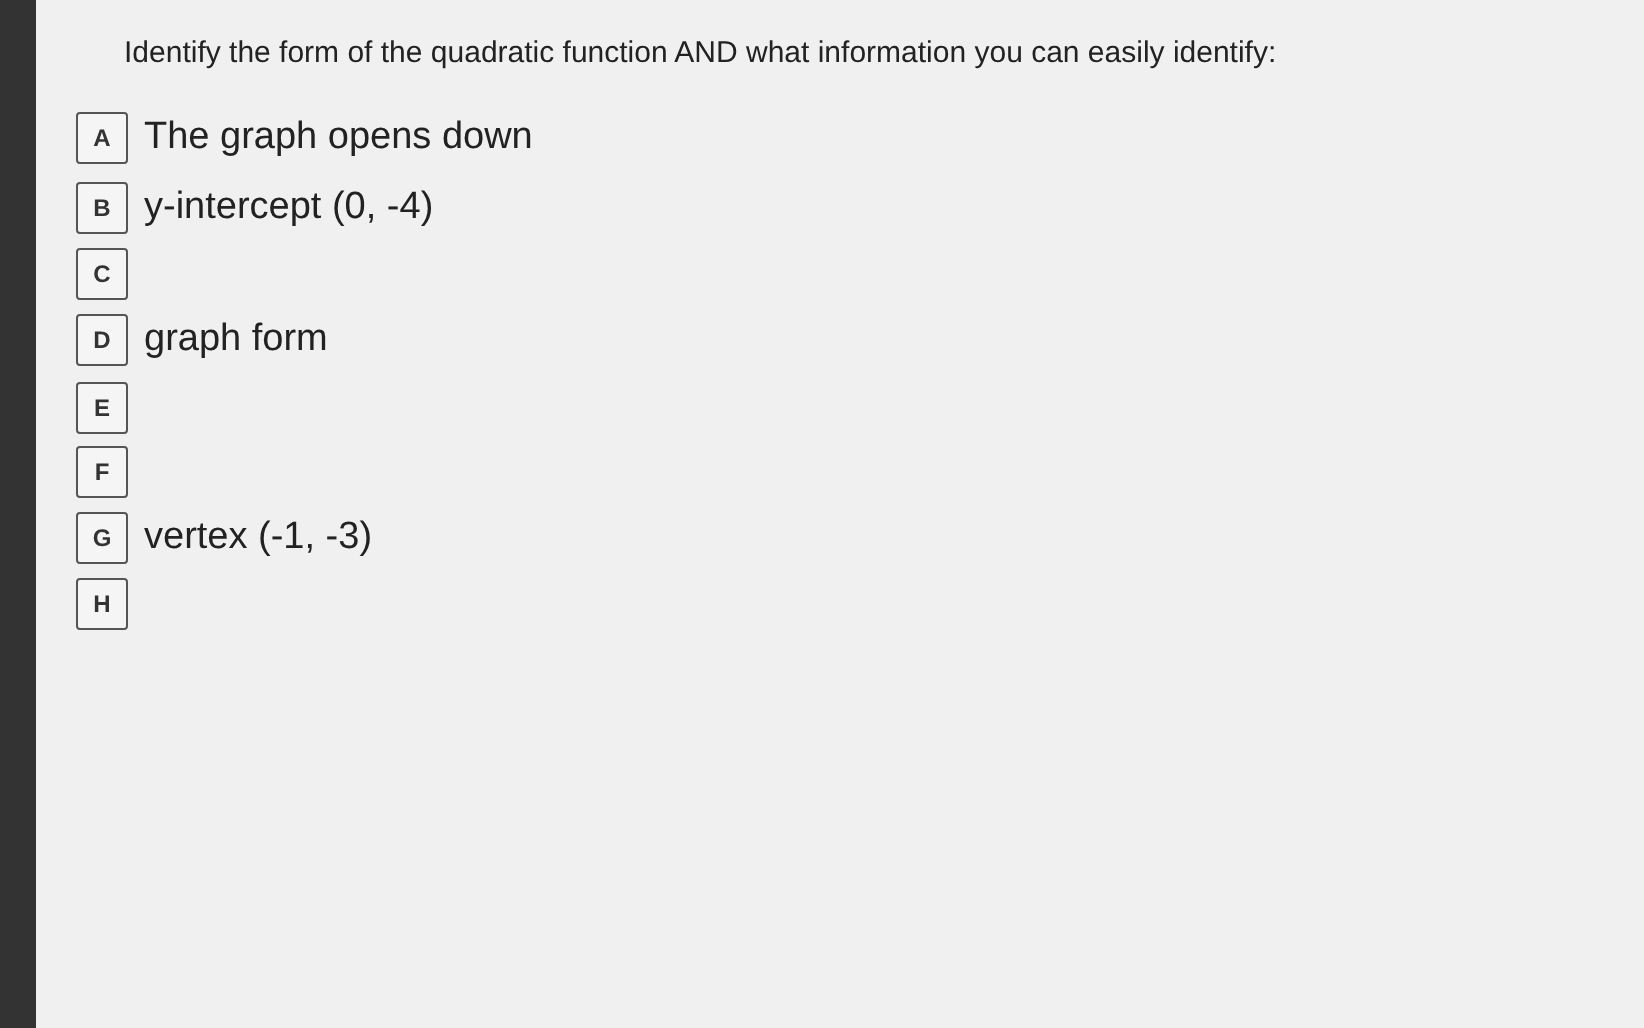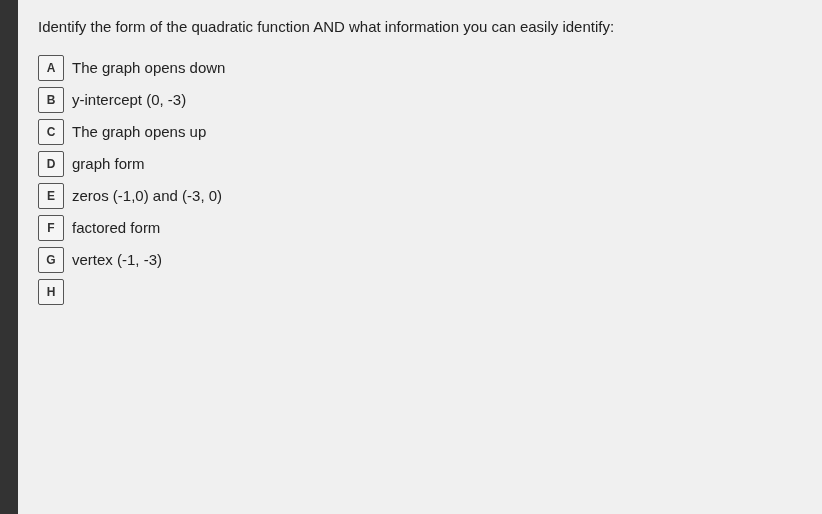--- a/index.html
+++ b/index.html
@@ -46,20 +46,21 @@
 
     .question-header {
       margin-bottom: 18px;
     }
 
     .question-text {
       font-size: 15px;
       color: #222;
       line-height: 1.4;
       font-weight: normal;
+      margin-left: 24px;
     }
 
     .answer-options {
       display: flex;
       flex-direction: column;
       gap: 6px;
     }
 
     .answer-option {
       display: flex;
@@ -78,58 +79,55 @@
       align-items: center;
       justify-content: center;
       font-size: 12px;
       font-weight: bold;
       color: #333;
       flex-shrink: 0;
       border-radius: 2px;
     }
 
     .option-text {
-      font-size: 15px;
+      font-size: 19px;
       color: #222;
       line-height: 1.5;
     }
   </style>
 </head>
 <body>
 
 <div class="page-container">
   <div class="left-bar"></div>
   <div class="main-content">
     <div class="question-header">
       <div class="question-text">Identify the form of the quadratic function AND what information you can easily identify:</div>
     </div>
     <div class="answer-options">
     <div class="answer-option">
           <div class="option-badge">A</div>
           <div class="option-text">The graph opens down</div>
         </div>
         <div class="answer-option">
           <div class="option-badge">B</div>
-          <div class="option-text">y-intercept (0, -3)</div>
+          <div class="option-text">y-intercept (0, -4)</div>
         </div>
         <div class="answer-option">
           <div class="option-badge">C</div>
-          <div class="option-text">The graph opens up</div>
         </div>
         <div class="answer-option">
           <div class="option-badge">D</div>
           <div class="option-text">graph form</div>
         </div>
         <div class="answer-option">
           <div class="option-badge">E</div>
-          <div class="option-text">zeros (-1,0) and (-3, 0)</div>
         </div>
         <div class="answer-option">
           <div class="option-badge">F</div>
-          <div class="option-text">factored form</div>
         </div>
         <div class="answer-option">
           <div class="option-badge">G</div>
           <div class="option-text">vertex (-1, -3)</div>
         </div>
         <div class="answer-option">
           <div class="option-badge">H</div>
         </div>
       </div>
   </div>

